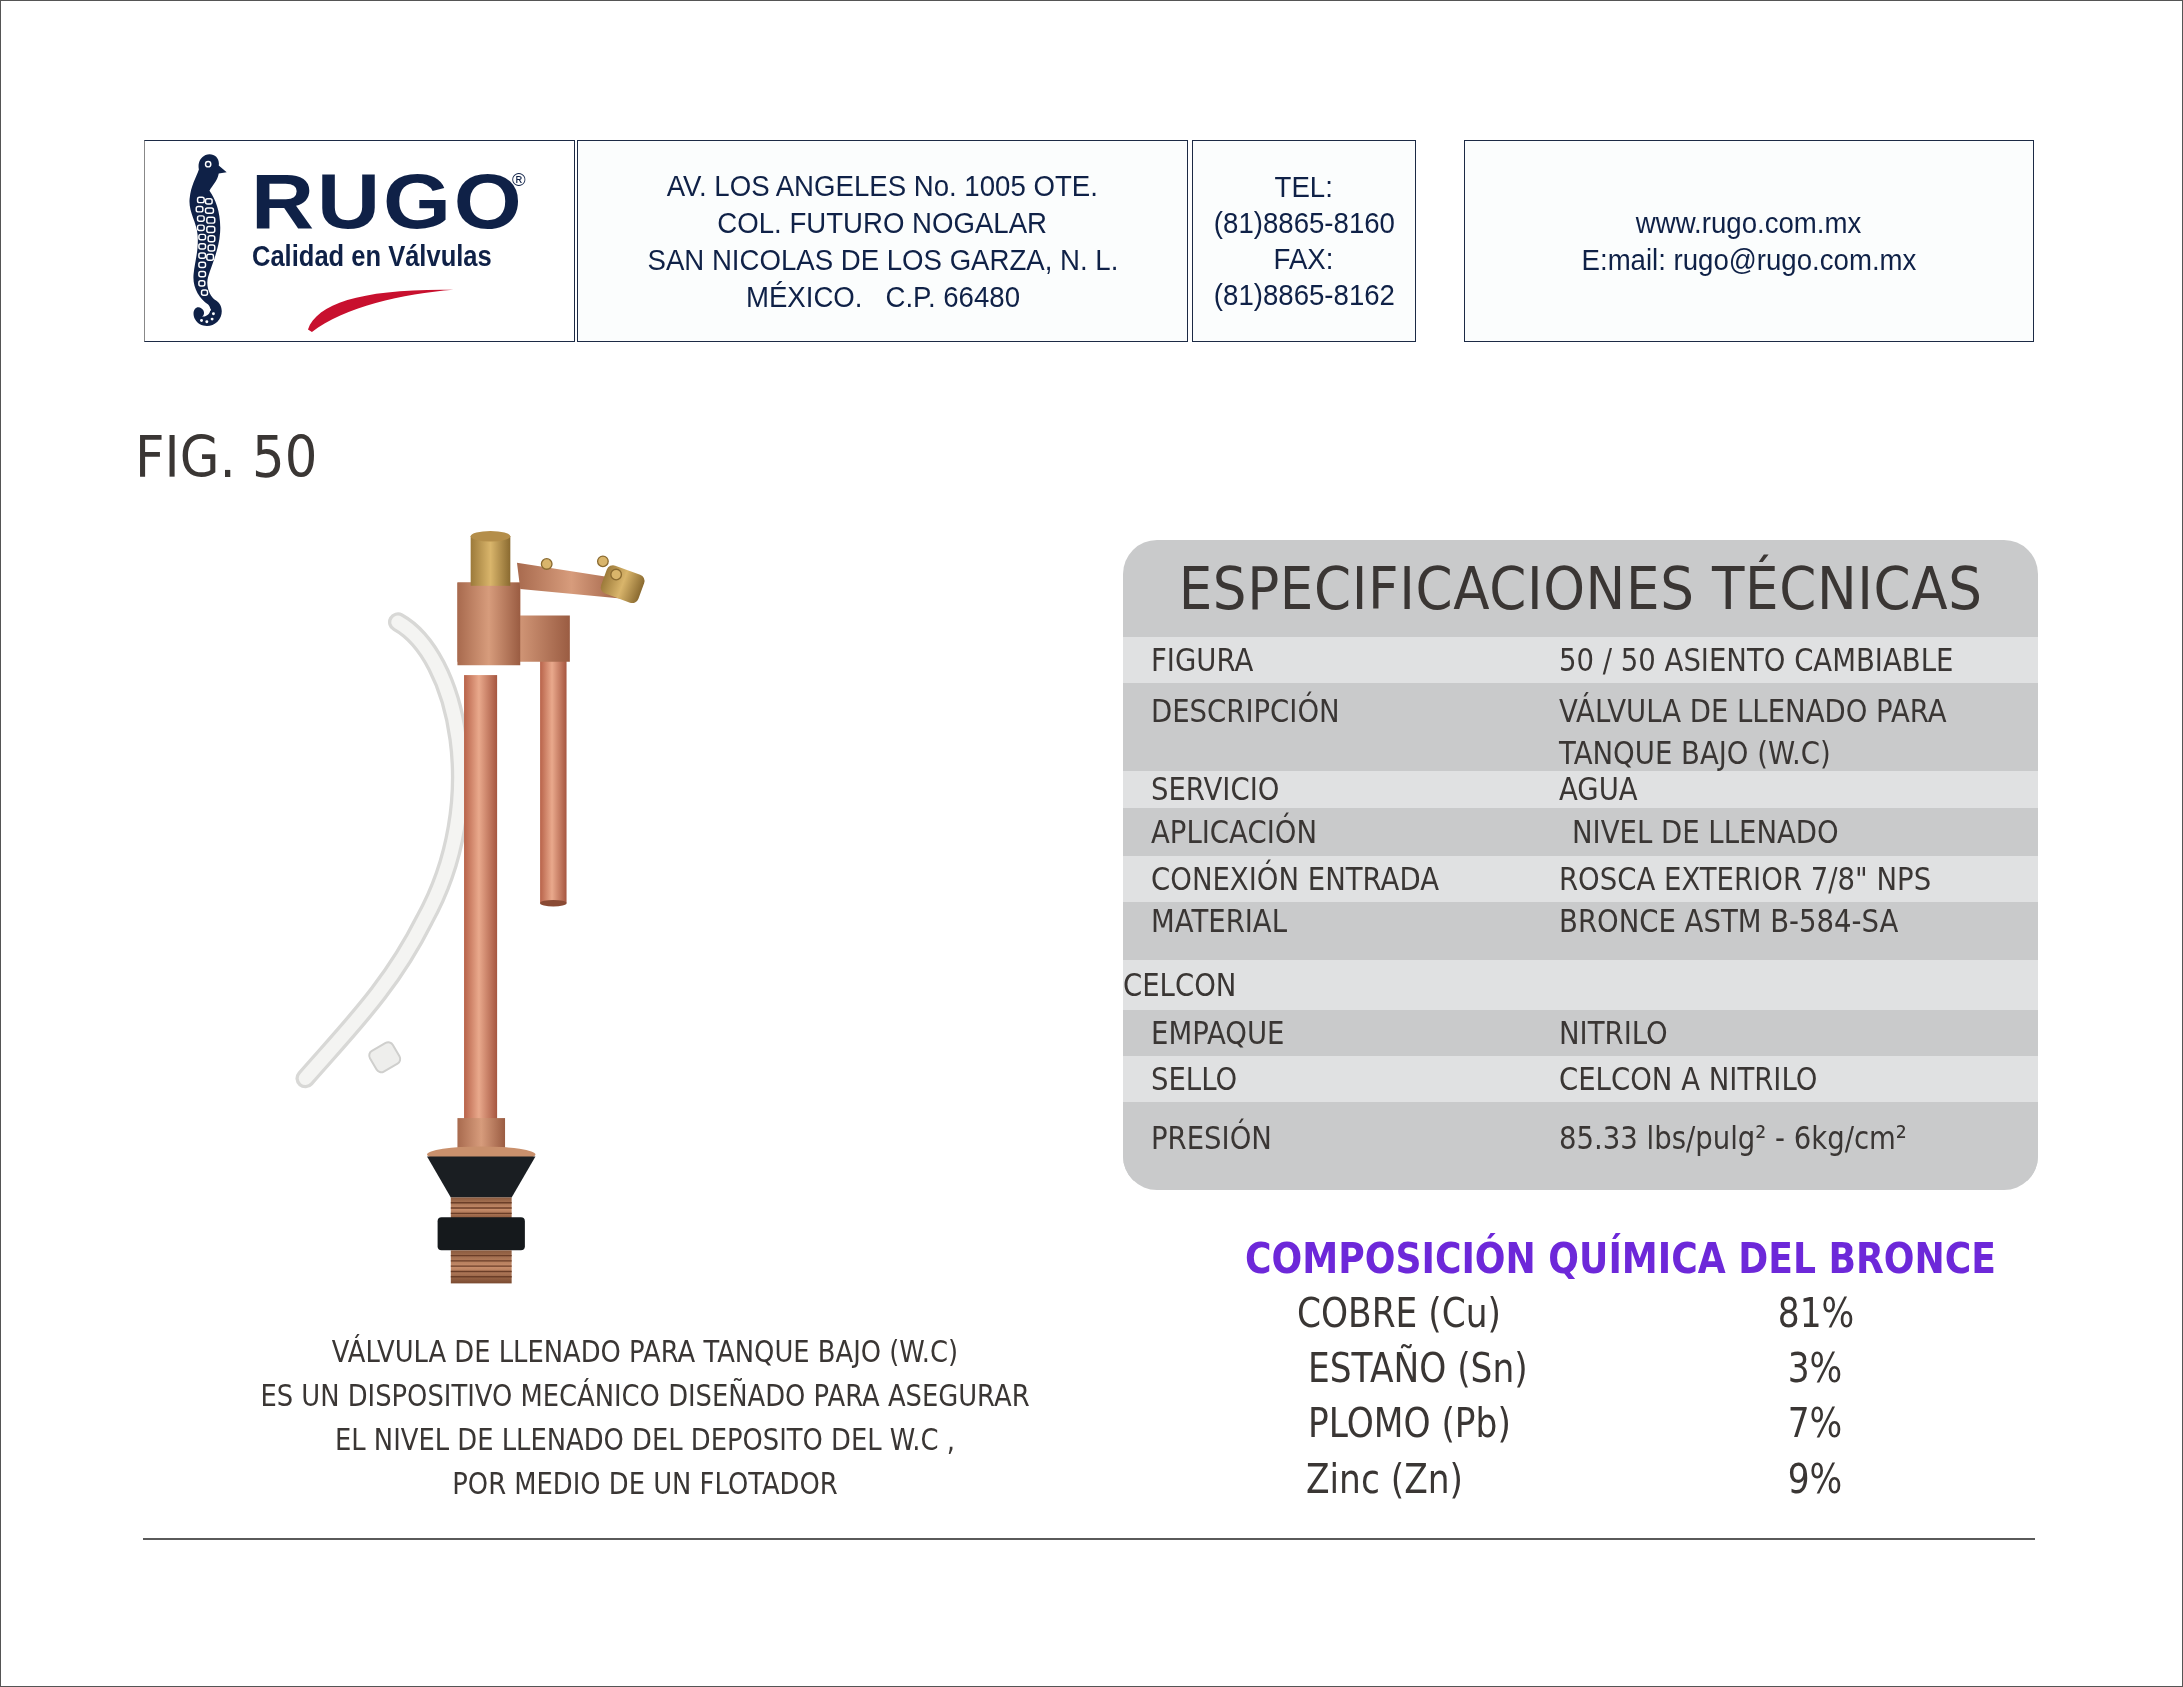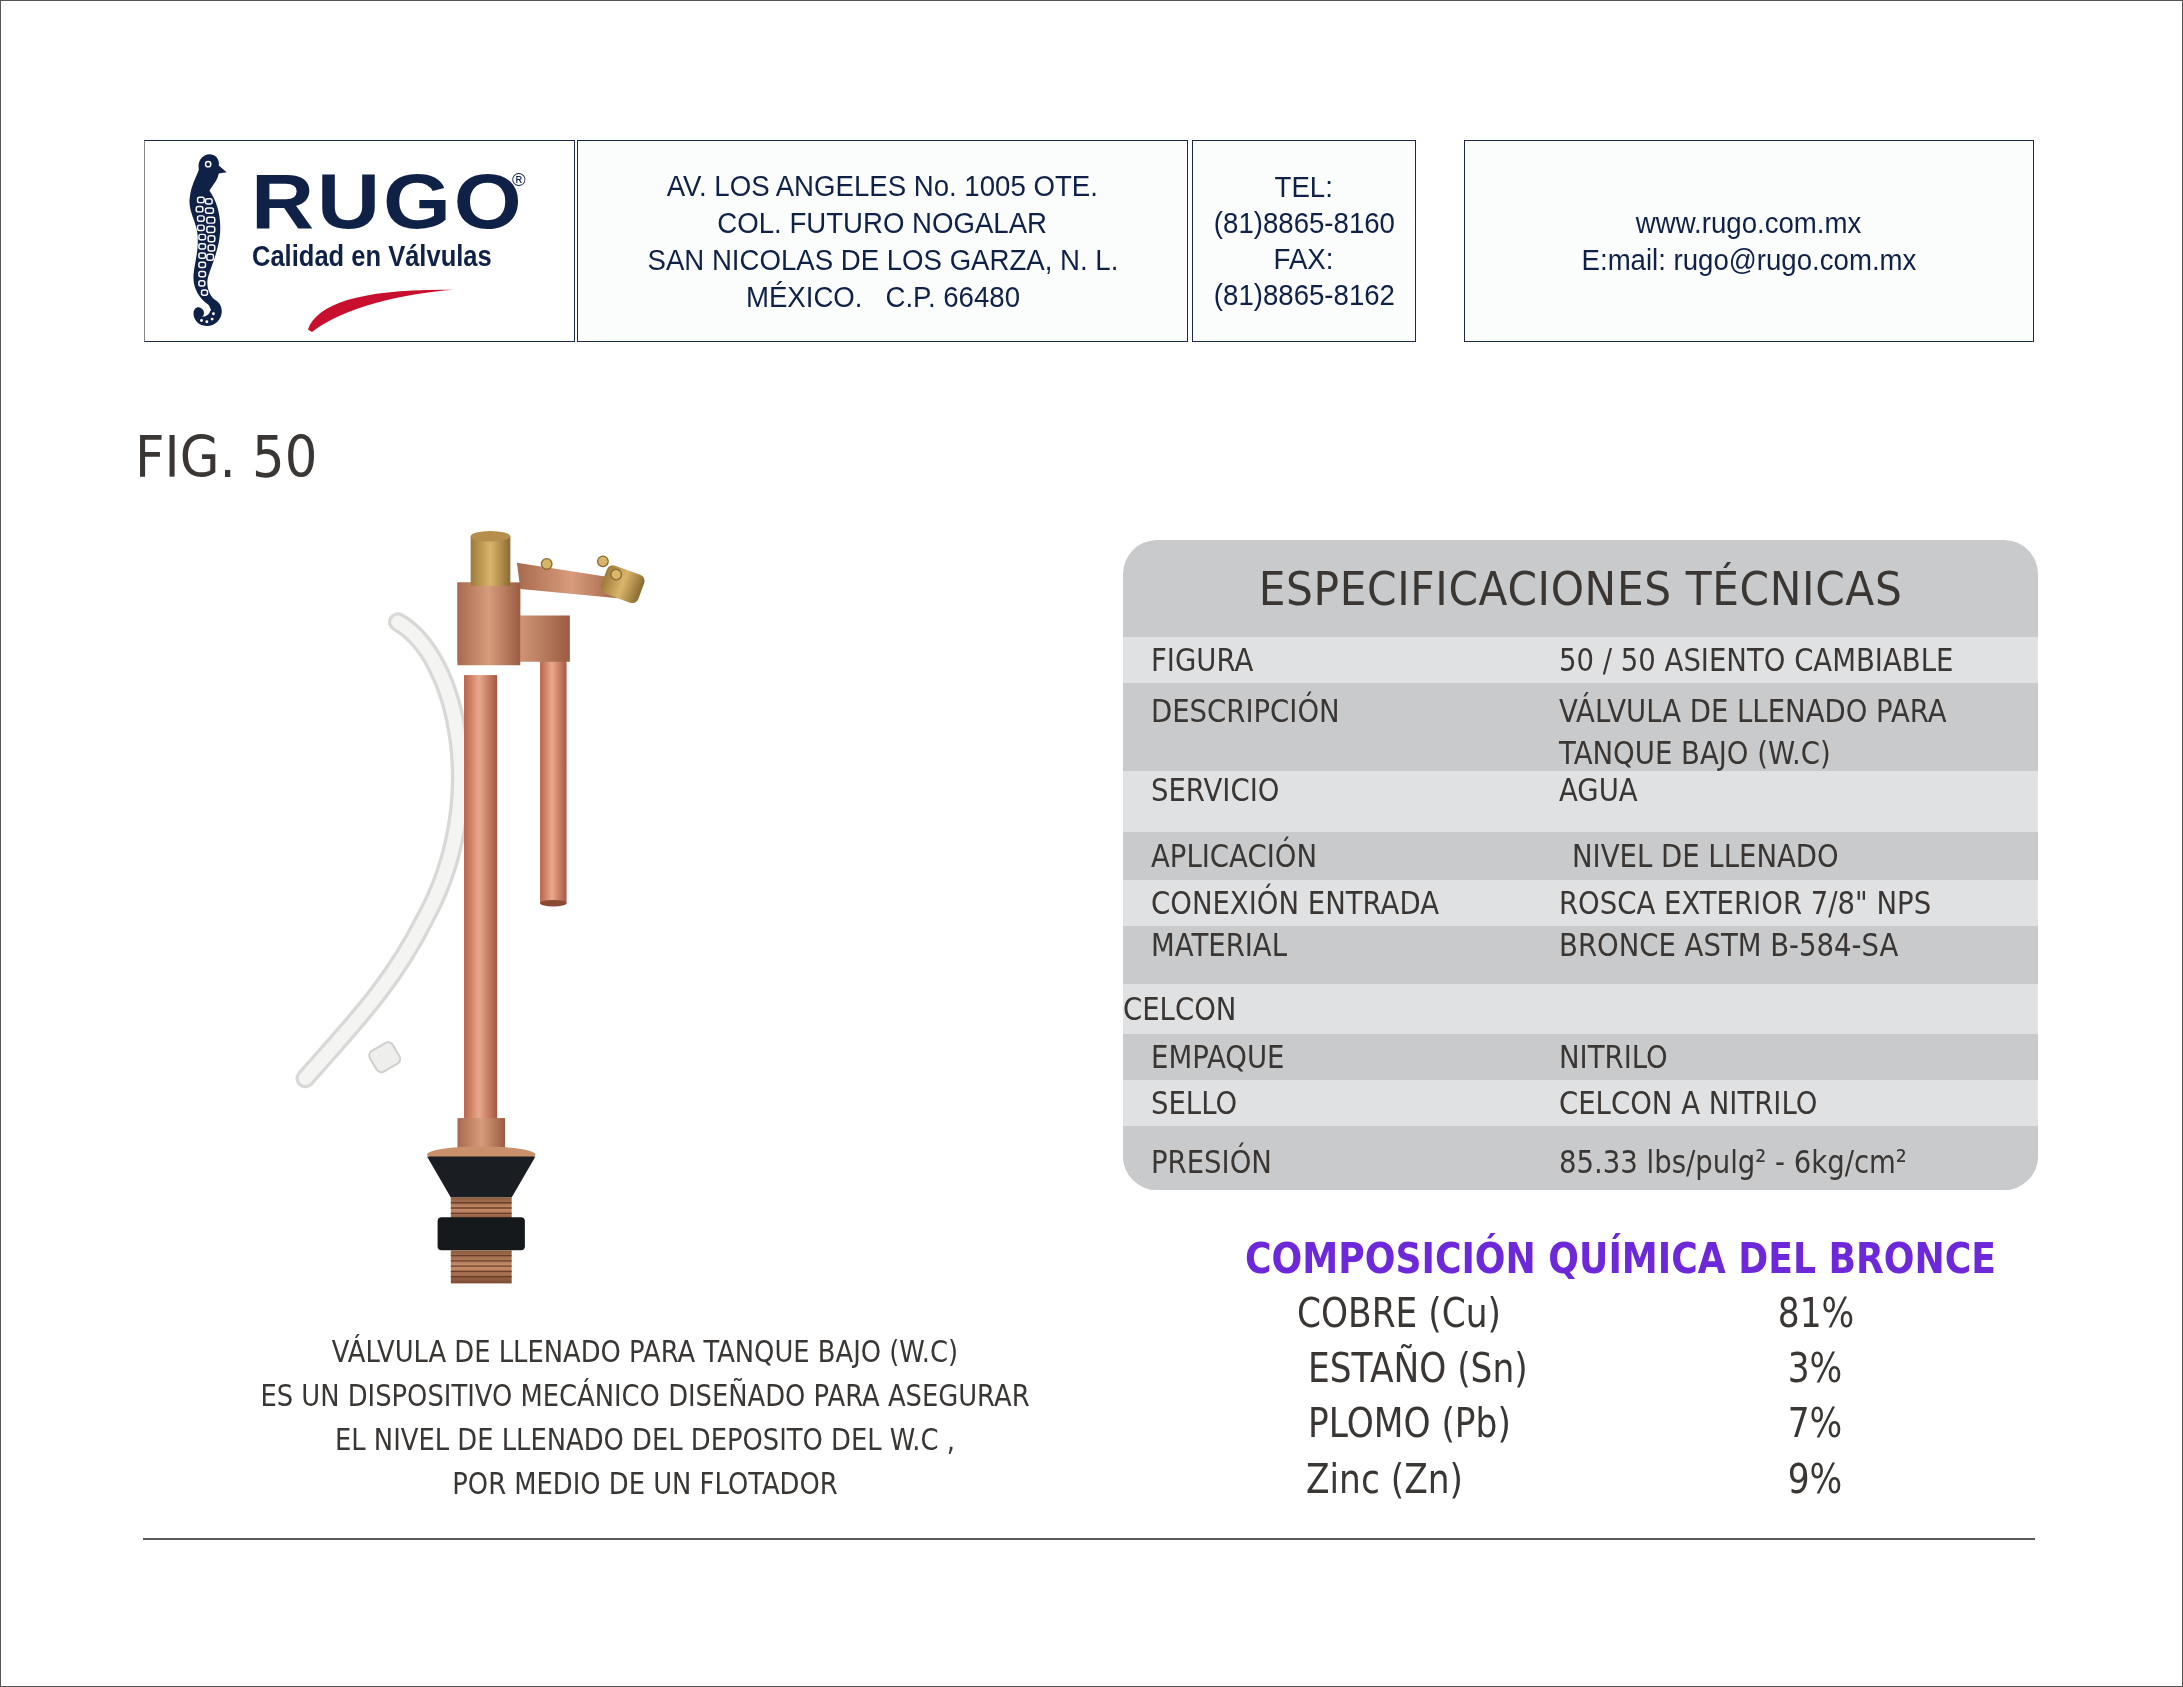--- a/index.html
+++ b/index.html
@@ -41,21 +41,21 @@
 
   
   .desc { position: absolute; left: 165px; top: 1329px; width: 958px; text-align: center;
           color: #3a3634; font-size: 30px; line-height: 44px; }
   .desc .line { display: block; transform: scaleX(0.86); white-space: nowrap; }
 
   
   .spec { position: absolute; left: 1122px; top: 539px; width: 915px; height: 650px;
           background: #c9cacb; border-radius: 34px; overflow: hidden; color: #3a3634; }
   .spec-title { height: 97px; display: flex; align-items: center; justify-content: center;
-                font-size: 47px; letter-spacing: 0.7px; }
+                font-size: 59px; letter-spacing: 0.7px; }
   .spec-title span { transform: scaleX(0.9); display: inline-block; white-space: nowrap; }
   .spec-row { position: relative; display: flex; font-size: 32px; box-sizing: border-box; }
   .spec-row.light { background: #e0e1e2; }
   .spec-row.dark  { background: #c9cacb; }
   .spec-row .k { width: 436px; padding-left: 28px; box-sizing: border-box; }
   .spec-row .v { flex: 1; padding-left: 0px; }
   .spec-row .k span, .spec-row .v span { display: inline-block; transform: scaleX(0.86);
           transform-origin: left center; white-space: nowrap; }
   .spec-row .v span.multi { display: block; }
 
@@ -223,21 +223,21 @@
       <div class="k"><span>FIGURA</span></div>
       <div class="v"><span>50 / 50 ASIENTO CAMBIABLE</span></div>
     </div>
     <div class="spec-row dark" style="height:88px;padding-top:6.6px;line-height:42px;">
       <div class="k"><span>DESCRIPCIÓN</span></div>
       <div class="v">
         <span class="multi">VÁLVULA DE LLENADO PARA</span>
         <span class="multi">TANQUE BAJO (W.C)</span>
       </div>
     </div>
-    <div class="spec-row light" style="height:61px;align-items:flex-start;">
+    <div class="spec-row light" style="height:37px;align-items:flex-end;">
       <div class="k"><span>SERVICIO</span></div>
       <div class="v"><span>AGUA</span></div>
     </div>
     <div class="spec-row dark" style="height:48px;align-items:center;gap:13px;">
       <div class="k"><span>APLICACIÓN</span></div>
       <div class="v"><span>NIVEL DE LLENADO</span></div>
     </div>
     <div class="spec-row light" style="height:46px;align-items:center;">
       <div class="k"><span>CONEXIÓN ENTRADA</span></div>
       <div class="v"><span>ROSCA EXTERIOR 7/8" NPS</span></div>

